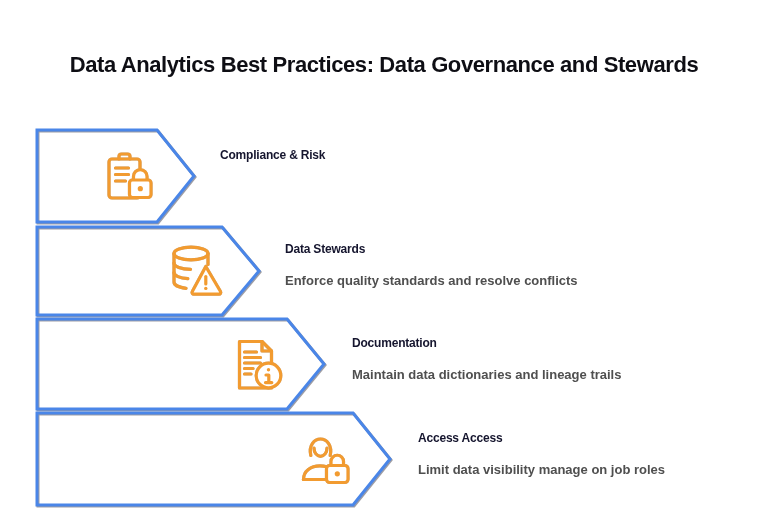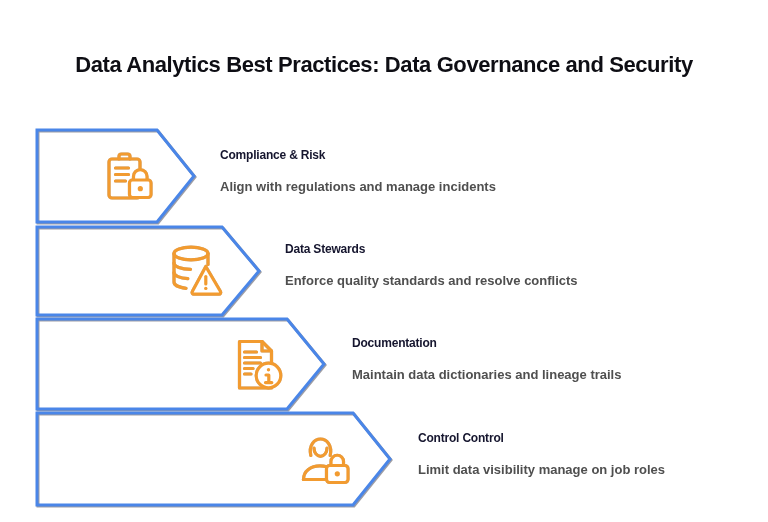--- a/index.html
+++ b/index.html
@@ -77,21 +77,21 @@
   .text-1{left:220px;top:144px;}
   .text-2{left:285px;top:238px;}
   .text-3{left:352px;top:332px;}
   .text-4{left:418px;top:427px;}
 </style>
 </head>
 <body>
 
 <div class="canvas">
 
-  <h1 class="page-title">Data Analytics Best Practices: Data Governance and Security</h1>
+  <h1 class="page-title">Data Analytics Best Practices: Data Governance and Stewards</h1>
 
   <svg class="arrows" viewBox="0 0 768 522" xmlns="http://www.w3.org/2000/svg" aria-hidden="true">
     <polygon points="37,130 157,130 194,176 157,222 37,222"></polygon>
     <polygon points="37,227 222,227 259,271 222,315 37,315"></polygon>
     <polygon points="37,319 287,319 324,364 287,409 37,409"></polygon>
     <polygon points="37,413 353,413 390,459 353,505 37,505"></polygon>
   </svg>
 
   <div class="step-icon icon-1">
     <svg viewBox="0 0 56 56" xmlns="http://www.w3.org/2000/svg">
@@ -143,31 +143,30 @@
         <path d="M5.5 45.5 H27.5"></path>
         <path class="occlude" d="M33 31.5 v-4 a6.25 6.25 0 0 1 12.5 0 v4"></path>
         <rect class="occlude" x="28.5" y="31.5" width="21.5" height="17" rx="3.2"></rect>
         <circle cx="39.3" cy="39.8" r="2.6" fill="currentColor" stroke="none"></circle>
       </g>
     </svg>
   </div>
 
   <div class="step-text text-1">
     <h2 class="step-title">Compliance &amp; Risk</h2>
-    <p class="step-desc">Align with regulations and manage incidents</p>
   </div>
 
   <div class="step-text text-2">
     <h2 class="step-title">Data Stewards</h2>
     <p class="step-desc">Enforce quality standards and resolve conflicts</p>
   </div>
 
   <div class="step-text text-3">
     <h2 class="step-title">Documentation</h2>
     <p class="step-desc">Maintain data dictionaries and lineage trails</p>
   </div>
 
   <div class="step-text text-4">
-    <h2 class="step-title">Control Control</h2>
+    <h2 class="step-title">Access Access</h2>
     <p class="step-desc">Limit data visibility manage on job roles</p>
   </div>
 
 </div>
 
 </body></html>

